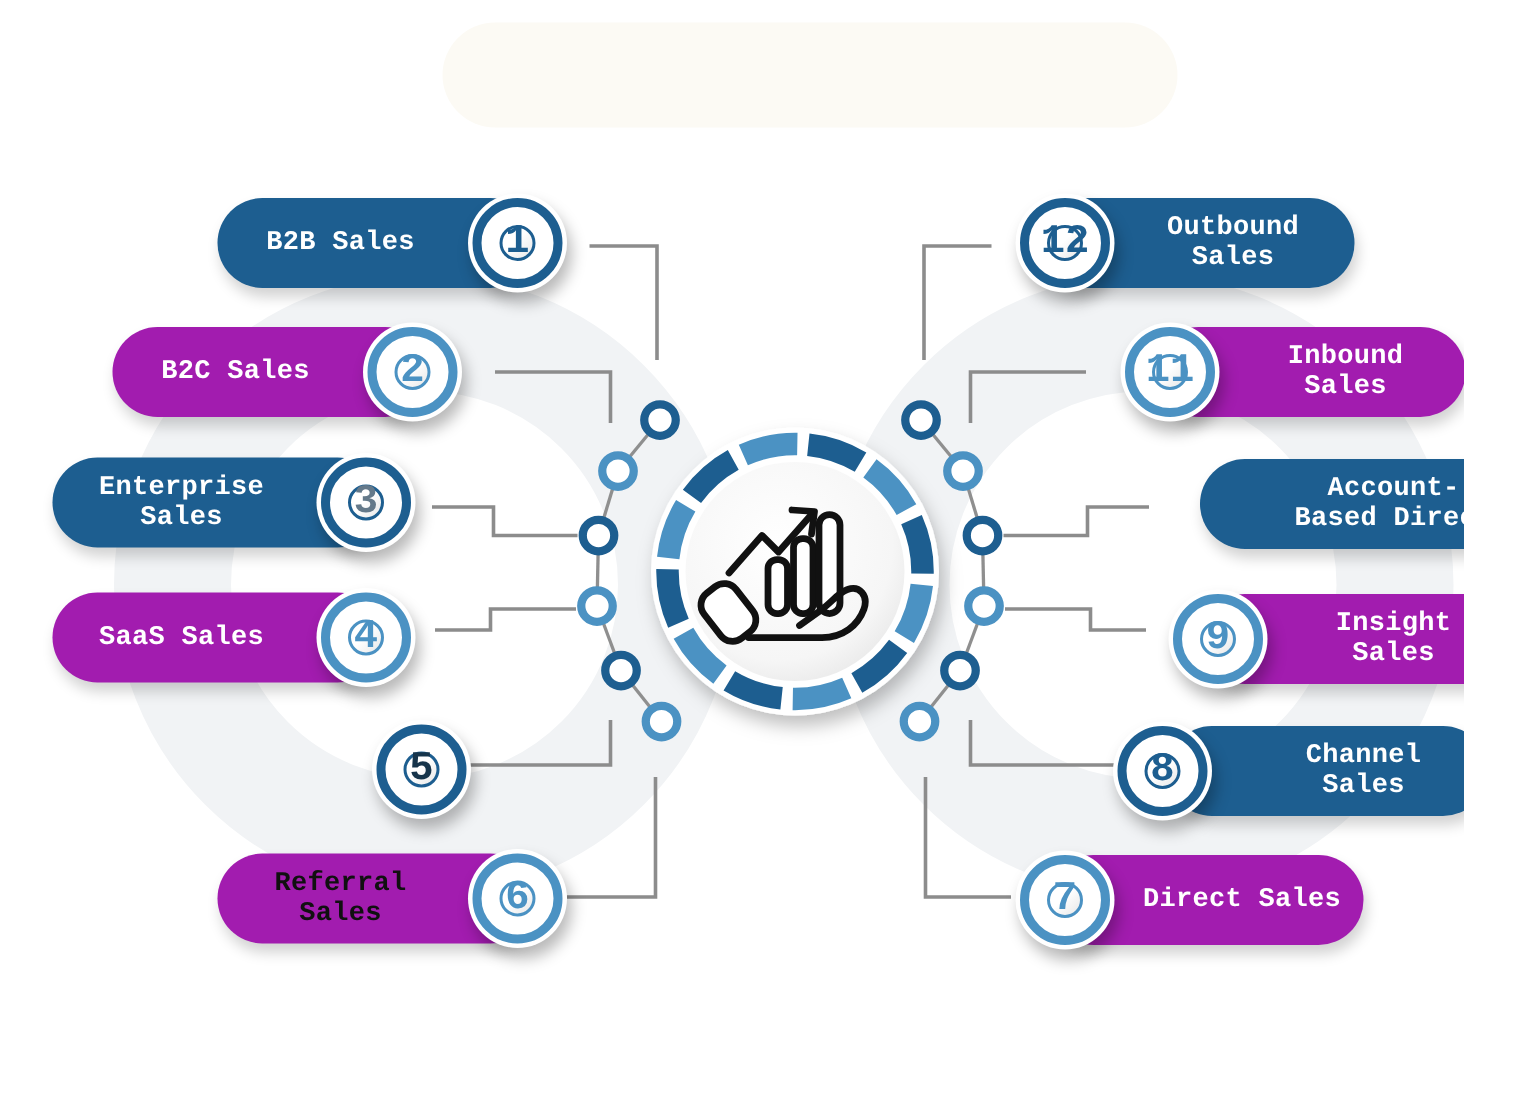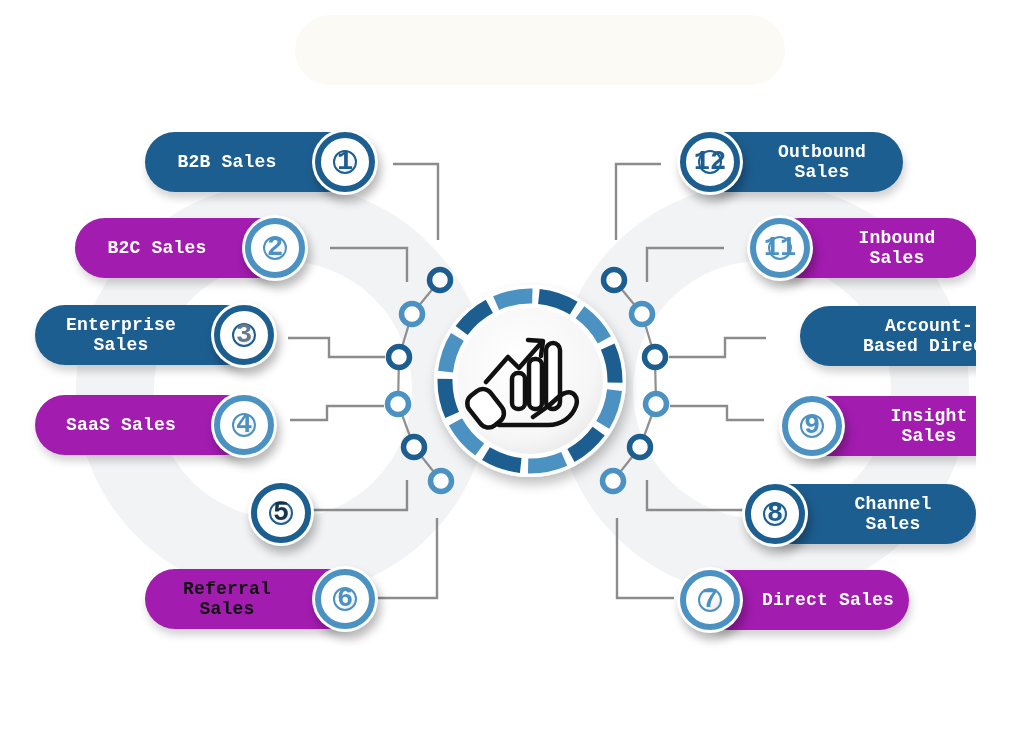--- a/index.html
+++ b/index.html
@@ -207,21 +207,21 @@
     <span class="pill-label">Direct Sales</span>
     </div>
   <div class="badge light" style="left:677px;top:567px">
     <div class="ring">
       <div class="inner">
         <span class="badge-number">7</span>
         </div>
       </div>
     </div>
 
-  <div class="pill dark pad-right" style="left:762px;top:484px;width:214px">
+  <div class="pill dark pad-right" style="left:778px;top:484px;width:214px">
     <span class="pill-label">Channel Sales</span>
     </div>
   <div class="badge" style="left:742px;top:481px">
     <div class="ring">
       <div class="inner">
         <span class="badge-number">8</span>
         </div>
       </div>
     </div>
 

